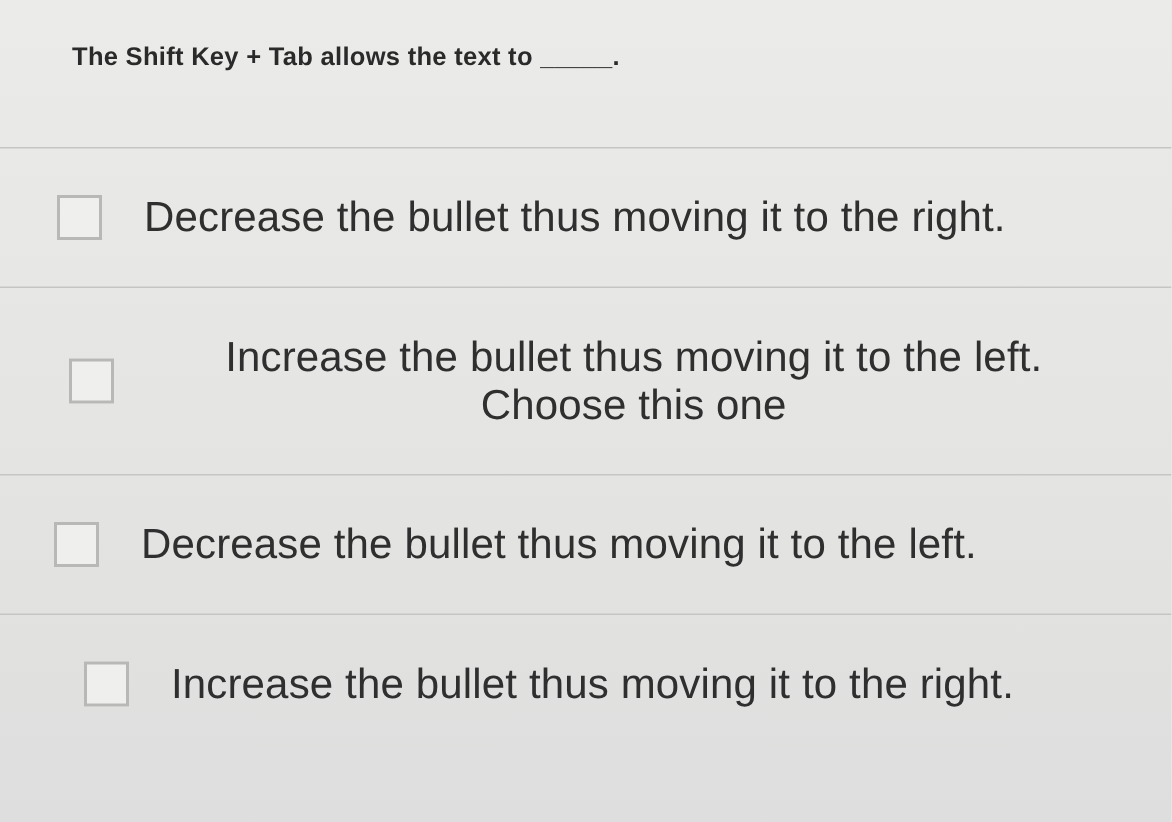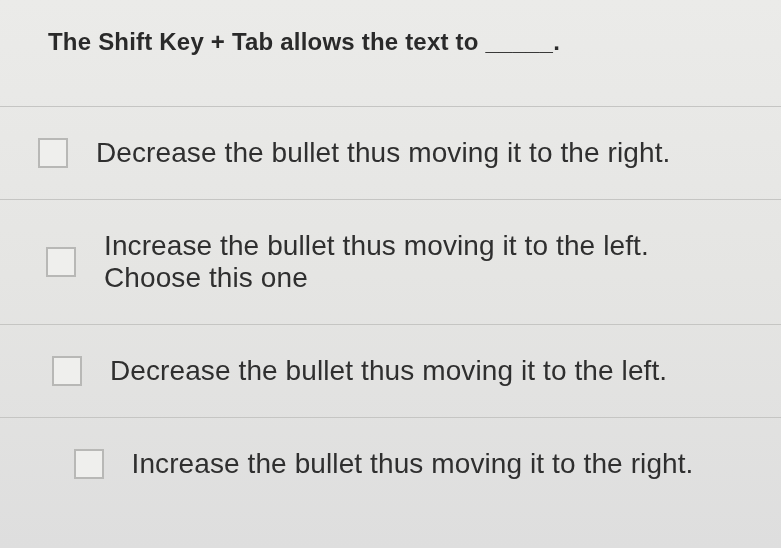--- a/index.html
+++ b/index.html
@@ -18,21 +18,21 @@
       width: 100%;
       height: 100%;
       background: linear-gradient(to bottom, #ebebe9 0%, #e5e5e3 50%, #dedede 100%);
       padding: 0;
     }
     .question-area {
       padding: 28px 40px 50px 48px;
       border-bottom: 1px solid #c5c5c3;
     }
     .question-text {
-      font-size: 24px;
+      font-size: 17px;
       font-weight: 600;
       color: #2a2a2a;
       letter-spacing: 0.2px;
     }
     .options-list {
       display: flex;
       flex-direction: column;
     }
     .option-row {
       display: flex;
@@ -51,23 +51,23 @@
       background: #efefed;
       flex-shrink: 0;
       cursor: pointer;
     }
     .option-label {
       font-size: 28px;
       color: #2f2f2f;
       font-weight: 400;
       letter-spacing: 0.1px;
     }
-    .opt-indent-1 { padding-left: 46px; }
-    .opt-indent-2 { padding-left: 52px; }
-    .opt-indent-3 { padding-left: 26px; justify-content: center; }
+    .opt-indent-1 { padding-left: 46px; text-align: center; }
+    .opt-indent-2 { padding-left: 36px; }
+    .opt-indent-3 { padding-left: 56px; }
   </style>
 </head>
 <body>
 
 <div class="quiz-container">
   <div class="question-area">
     <div class="question-text">The Shift Key + Tab allows the text to _____.</div>
   </div>
   <div class="options-list">
 

